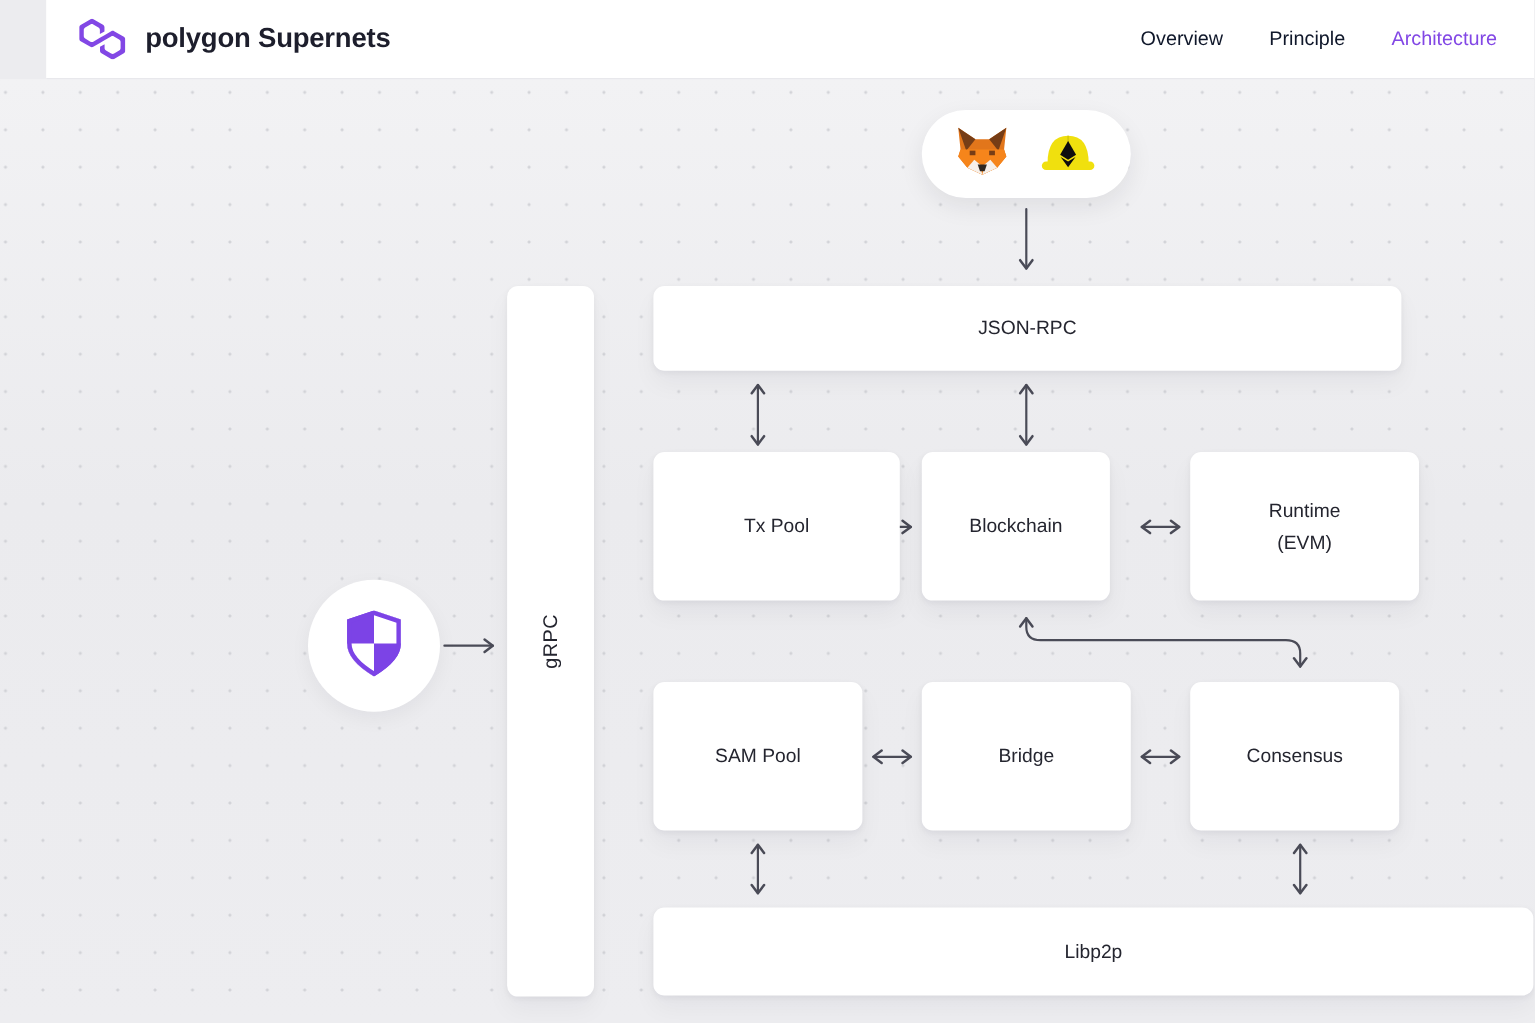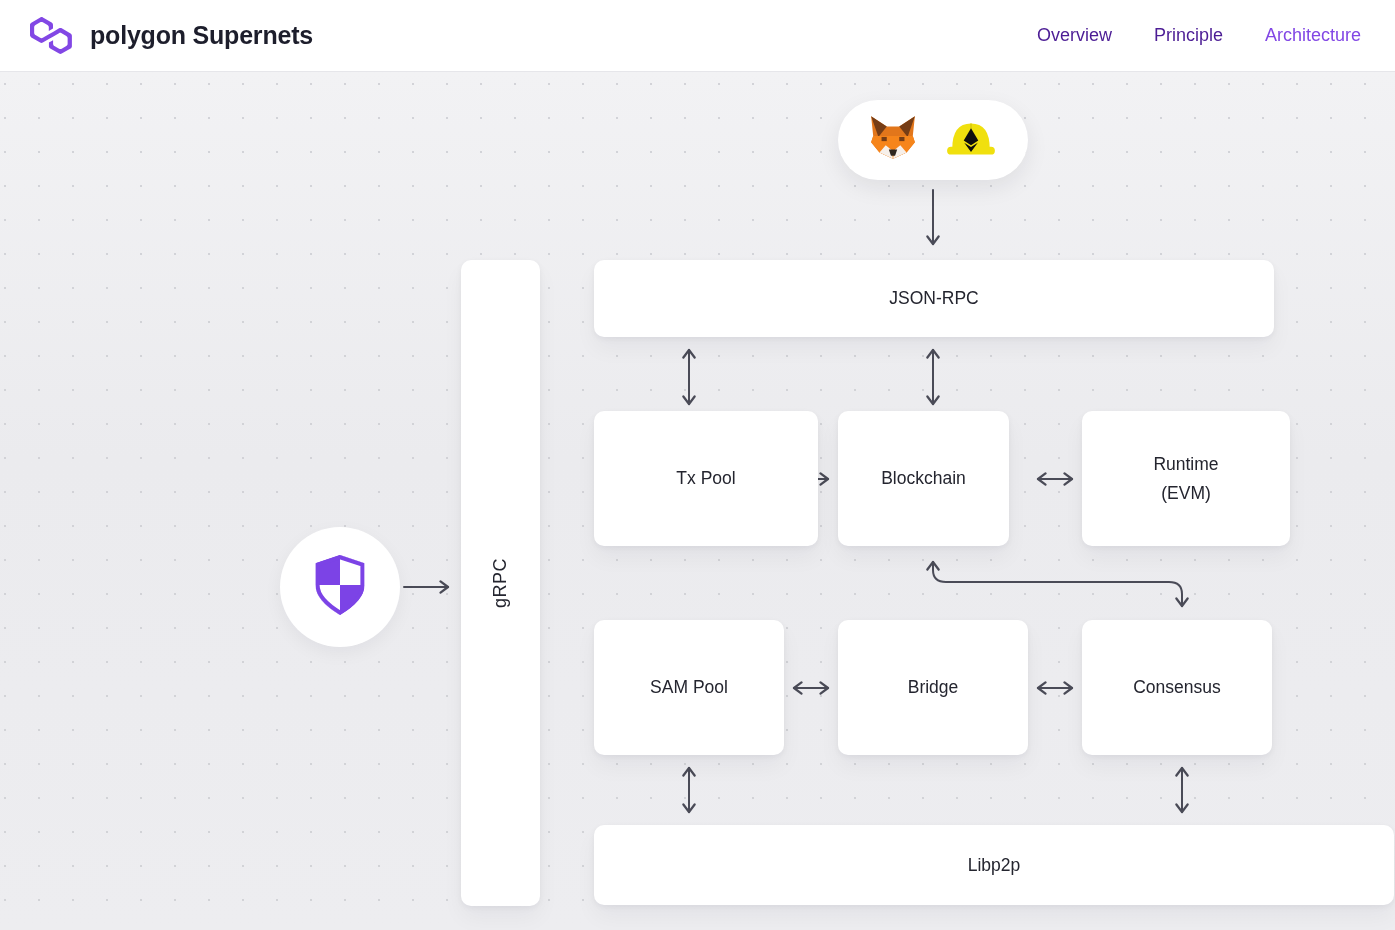--- a/index.html
+++ b/index.html
@@ -9,30 +9,30 @@
     font-family:"Liberation Sans", sans-serif;
     background:#ececef;
   }
 
   
   .header {
     height:72px; background:#ffffff;
     display:flex; align-items:center; justify-content:space-between;
     padding:0 34px 0 30px;
     border-bottom:1px solid #e6e6ea;
-    position:relative; z-index:5;
+    position:relative; z-index:5;margin-left:42px;
   }
   .brand { display:flex; align-items:center; gap:18px; }
   .brand-logo { display:flex; align-items:center; }
   .brand-title {
     font-size:25px; font-weight:700; color:#1d1e2c; letter-spacing:-0.2px;
   }
   .main-nav { display:flex; align-items:center; gap:42px; }
   .nav-item {
-    font-size:18px; color:#4c1d95; text-decoration:none; cursor:pointer;
+    font-size:18px; color:#0f172a; text-decoration:none; cursor:pointer;
   }
   .nav-item.active { color:#8247e5; }
 
   
   .canvas {
     position:relative; width:1395px; height:858px;
     background:linear-gradient(180deg,#f2f2f4 0%, #ebebee 45%, #ededf0 100%);
   }
   .canvas::before {
     content:""; position:absolute; inset:0; pointer-events:none;

